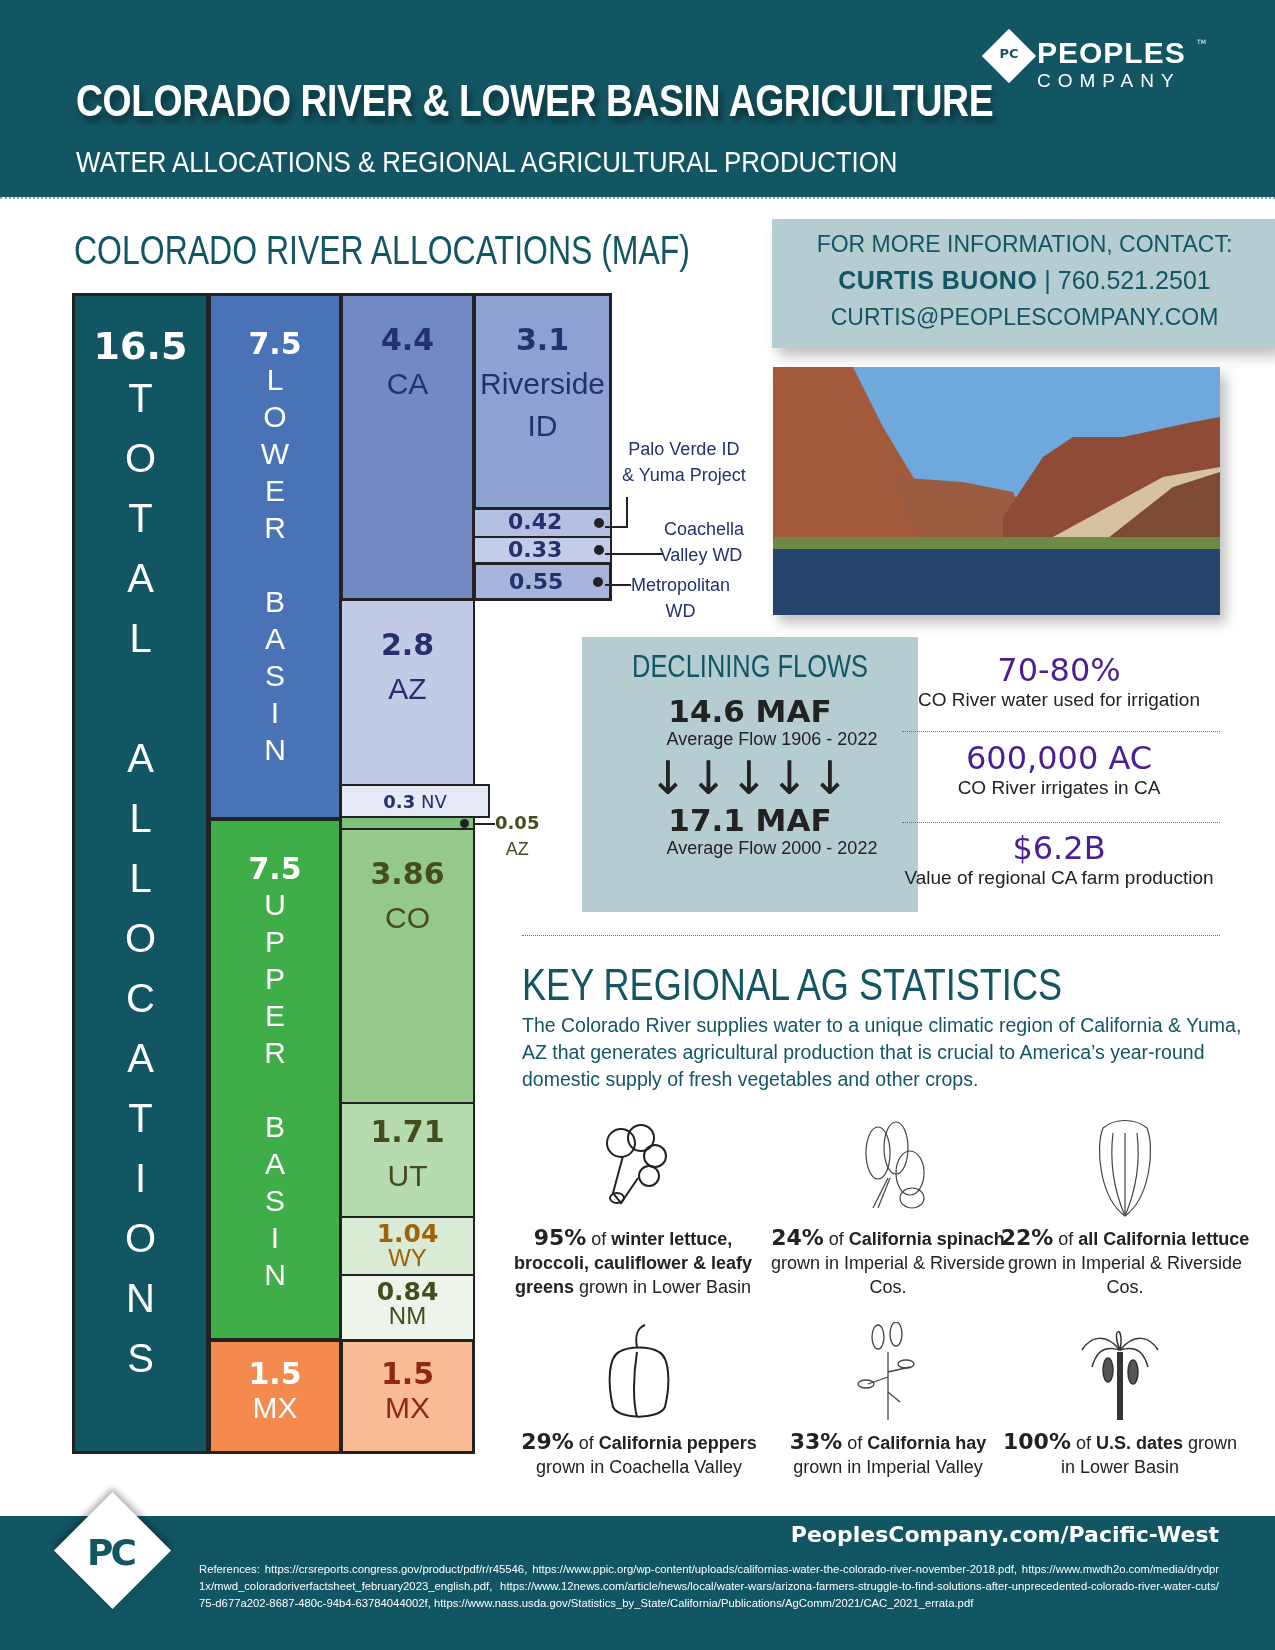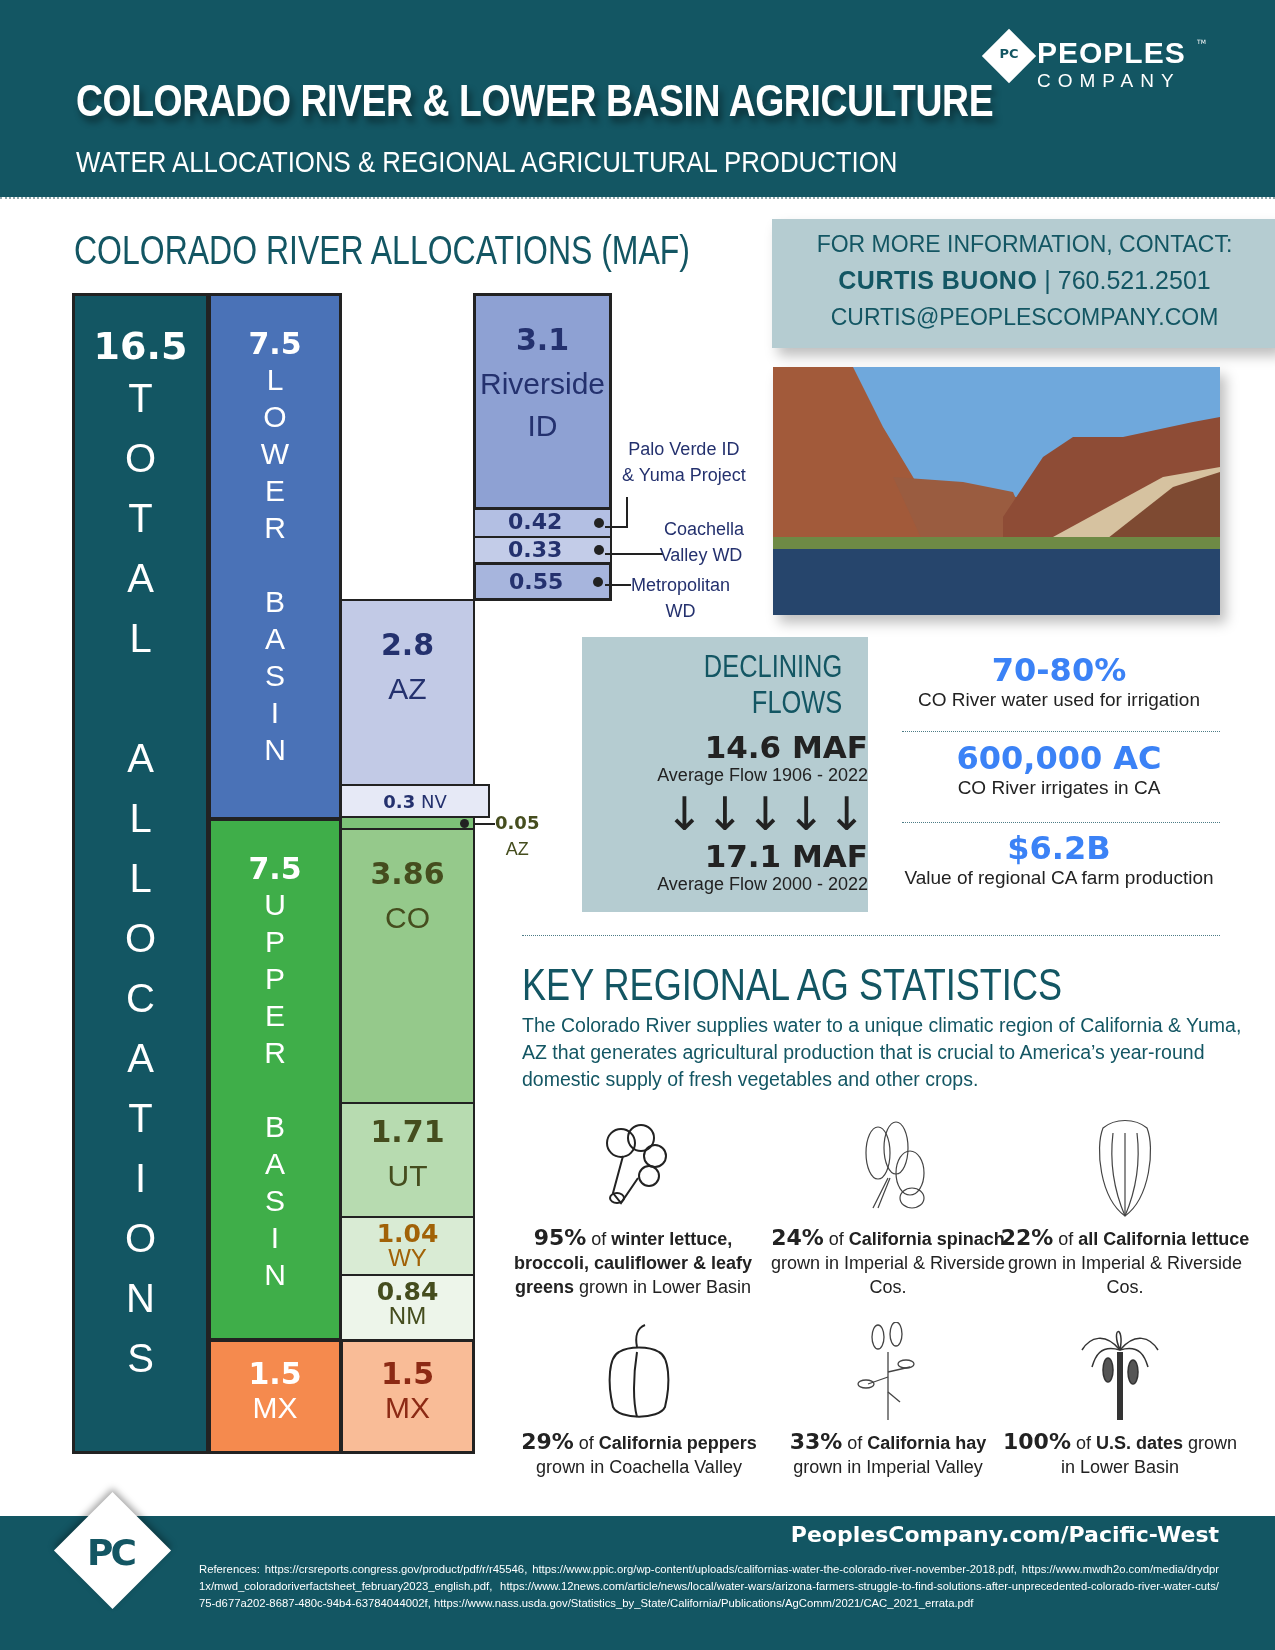--- a/index.html
+++ b/index.html
@@ -70,29 +70,29 @@
   .contact { left: 772px; top: 219px; width: 505px; height: 129px; background: #b5ccd1; box-shadow: 6px 8px 12px rgba(0,0,0,0.25); text-align: center; color: #135663; font-family: "Liberation Sans", sans-serif; }
   .contact .l1 { font-size: 23px; margin-top: 12px; }
   .contact .l2 { font-size: 25px; margin-top: 8px; }
   .contact .l2 b { letter-spacing: 0.5px; }
   .contact .l3 { font-size: 23px; margin-top: 9px; }
 
   
   .photo { left: 773px; top: 367px; width: 447px; height: 248px; overflow: hidden; box-shadow: 6px 8px 12px rgba(0,0,0,0.25); background: linear-gradient(#5f9fd6 0%, #8ec2ea 40%, #b06a4a 42%, #8a4a32 60%, #6f8b4c 66%, #2c4d73 70%, #1f3b60 100%); }
 
   
-  .flows { left: 582px; top: 637px; width: 286px; height: 275px; background: #b5ccd1; text-align: right; color: #222; }
+  .flows { left: 582px; top: 637px; width: 336px; height: 275px; background: #b5ccd1; text-align: center; color: #222; }
   .flows-title { font-family: "Liberation Sans", sans-serif; font-size: 31px; color: #135663; margin-top: 12px; transform: scaleX(0.82); }
   .flows .big { font-size: 31px; font-weight: bold; margin-top: 8px; }
   .flows .small { font-family: "Liberation Sans", sans-serif; font-size: 18px; padding-left: 44px; }
   .arrows { font-size: 46px; line-height: 48px; letter-spacing: 2px; margin-top: 4px; }
 
   
   .fig { left: 898px; width: 322px; text-align: center; }
-  .fig .v { font-size: 32px; font-weight: bold; color: #3b82f6; }
+  .fig .v { font-size: 32px; font-weight: normal; color: #4c1d95; }
   .fig .d { font-family: "Liberation Sans", sans-serif; font-size: 19px; color: #222; }
   .fig-div { left: 902px; width: 318px; border-top: 1.5px dotted #4d7c86; }
 
   
   .kdots { left: 522px; top: 935px; width: 698px; border-top: 1.5px dotted #4d7c86; }
   .key-title { left: 522px; top: 960px; font-size: 44px; transform: scaleX(0.82); }
   .key-body { left: 522px; top: 1012px; width: 720px; font-family: "Liberation Sans", sans-serif; font-size: 19.5px; line-height: 27px; color: #135663; }
   .crop { width: 250px; text-align: center; font-family: "Liberation Sans", sans-serif; font-size: 18px; line-height: 24px; color: #222; }
   .crop .pct { font-family: "DejaVu Sans", sans-serif; font-weight: bold; font-size: 22px; }
   .crop b { font-weight: bold; }
@@ -176,20 +176,24 @@
         <span class="vert">S</span>
         <span class="vert">I</span>
         <span class="vert">N</span>
       </div>
   </div>
   <div class="cell mx1">
     <span class="num">1.5</span>
     <span class="lbl">MX</span>
   </div>
 
+  <div class="cell st ca">
+    <span class="num">4.4</span>
+    <span class="lbl">CA</span>
+  </div>
   <div class="cell st imperial">
     <span class="num">3.1</span>
     <span class="lbl">Riverside</span>
     <span class="lbl" style="margin-top:0">ID</span>
   </div>
   <div class="cell sub pv">
     <span>0.42</span>
     <span class="dot"></span>
   </div>
   <div class="cell sub cv">

